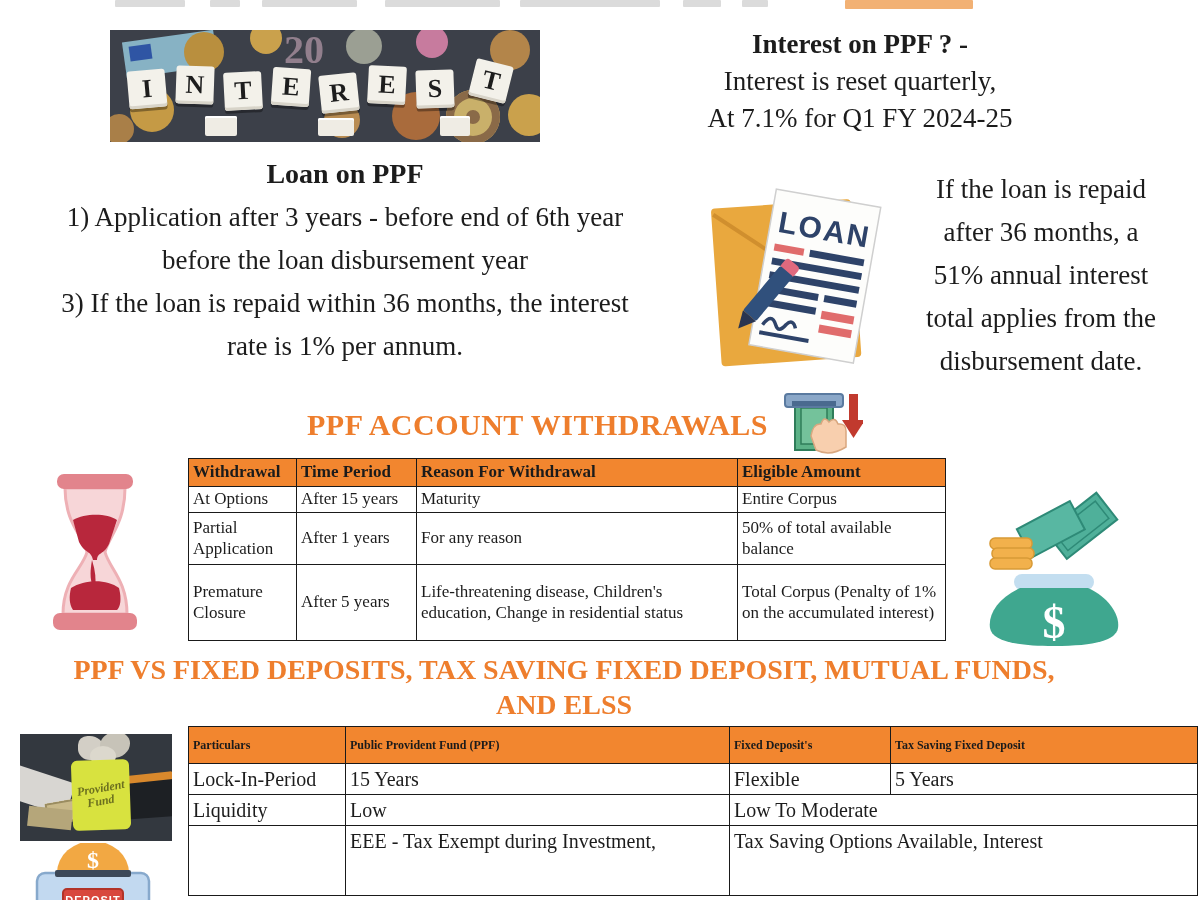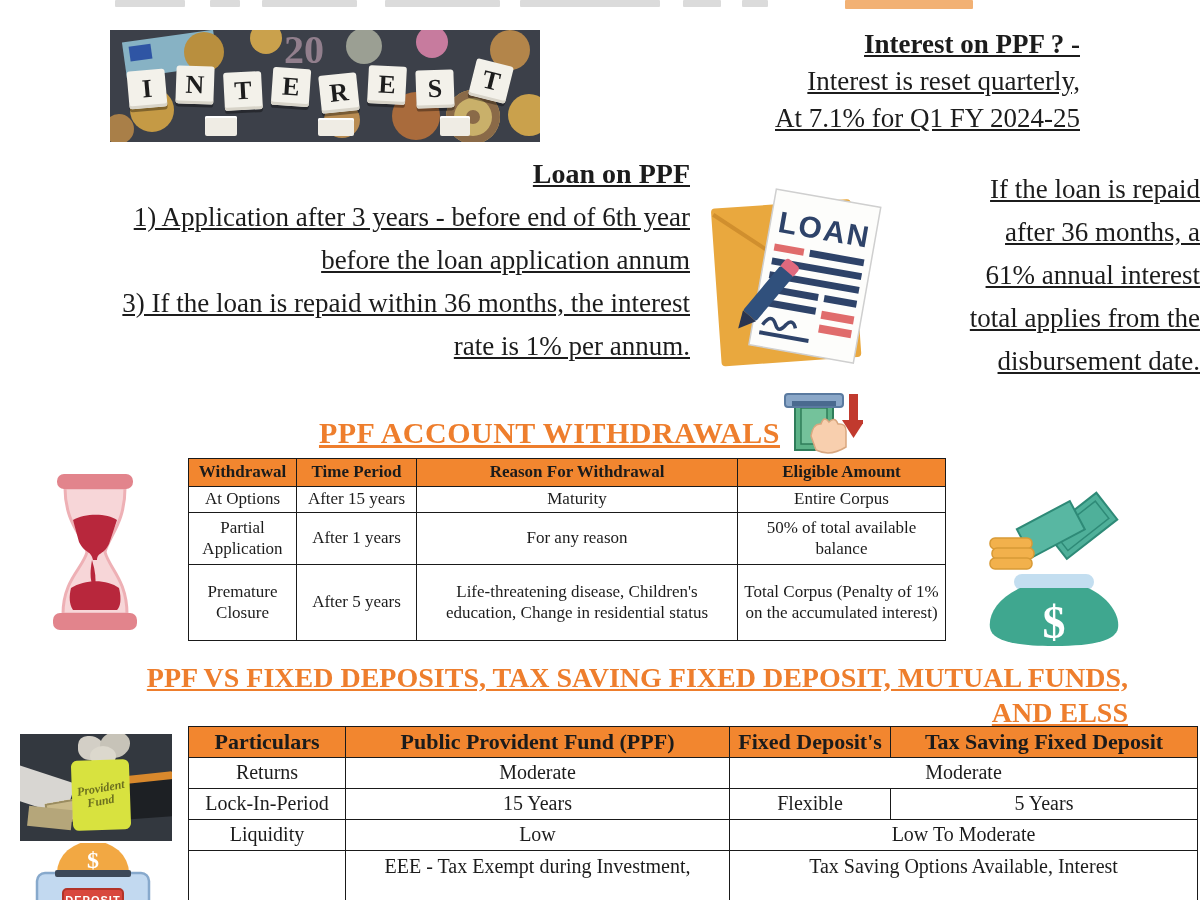--- a/index.html
+++ b/index.html
@@ -16,39 +16,39 @@
   .banknote { position:absolute; left:14px; top:6px; width:92px; height:36px; background:#87b2c4; transform:rotate(-8deg); }
   .banknote .euflag { position:absolute; left:6px; top:5px; width:22px; height:15px; background:#2f55a4; }
   .watermark20 { position:absolute; left:160px; top:-4px; font-size:40px; font-weight:bold; color:#d9b4c6; opacity:.55;margin-left:14px; }
   .tile { position:absolute; width:38px; height:38px; background:#f3f1ea; border-radius:3px;
           display:flex; align-items:center; justify-content:center;
           font-weight:bold; font-size:26px; color:#1d1d1d;
           box-shadow:0 3px 0 rgba(0,0,0,.35), inset 0 -3px 0 #d8d4c9; }
   .tile-partial { position:absolute; background:#efece4; border-radius:2px; box-shadow:inset 0 2px 0 #fff; }
 
   
-  .tblock { position:absolute; text-align:right;text-decoration:underline; }
+  .tblock { position:absolute; text-align:center; }
   #interest-info { left:640px; top:26px; width:440px; font-size:27px; line-height:37px; }
   #interest-info .t { font-weight:bold; }
   #loan-title { left:0px; top:158px; width:690px; font-size:28px; font-weight:bold; }
   #loan-lines { left:0px; top:196px; width:690px; font-size:27px; line-height:43px; }
   #repaid-note { left:882px; top:168px; width:318px; font-size:27px; line-height:43px; }
 
-  .orange-heading { color:#ee7e2d; font-weight:bold;margin-top:8px; }
+  .orange-heading { color:#ee7e2d; font-weight:bold; }
   #withdraw-heading { left:295px; top:408px; width:485px; font-size:30px; letter-spacing:.5px; }
   #compare-heading { left:0px; top:652px; width:1128px; font-size:28px; line-height:35px; }
 
   
   table.tbl { position:absolute; border-collapse:collapse; table-layout:fixed; background:#fff; }
-  table.tbl th, table.tbl td { border:1.6px solid #1a1a1a; text-align:center; vertical-align:middle; padding:1px 4px; }
+  table.tbl th, table.tbl td { border:1.6px solid #1a1a1a; text-align:left; vertical-align:middle; padding:1px 4px; }
   table.tbl th { background:#f2862f; color:#1b1b1b; }
   #table1 { left:188px; top:458px; width:757px; font-size:17px; line-height:1.22; }
   #table1 th { font-size:17px; height:28px; }
   #table2 { left:188px; top:726px; width:1009px; font-size:20px; line-height:1.25; }
-  #table2 th { font-size:22px; height:28px; }
+  #table2 th { font-size:12px; height:37px; }
   #table2 td { height:31px; }
   #table2 tr.partial td { vertical-align:top; padding-top:3px; height:70px; }
 
   .icon-abs { position:absolute; }
 </style>
 </head>
 <body>
 <div id="canvas">
 
 <div>
@@ -93,21 +93,21 @@
 
 <div class="tblock" id="interest-info">
   <div class="t">Interest on PPF ? -</div>
   <div>Interest is reset quarterly,</div>
   <div>At 7.1% for Q1 FY 2024-25</div>
 </div>
 
 <div class="tblock" id="loan-title">Loan on PPF</div>
 <div class="tblock" id="loan-lines">
   <div>1) Application after 3 years - before end of 6th year</div>
-  <div>before the loan application annum</div>
+  <div>before the loan disbursement year</div>
   <div>3) If the loan is repaid within 36 months, the interest</div>
   <div>rate is 1% per annum.</div>
 </div>
 
 <svg class="icon-abs" style="left:688px;top:166px" width="195" height="205" viewBox="0 0 195 205">
   <g transform="rotate(-4 95 115)">
     <rect x="28" y="38" width="140" height="158" rx="4" fill="#e9a83e"></rect>
     <polyline points="30,44 98,96 166,44" fill="none" stroke="#d08f2e" stroke-width="4"></polyline>
   </g>
   <g transform="rotate(10 120 120)">
@@ -128,21 +128,21 @@
   <g transform="rotate(40 80 130)">
     <rect x="70" y="88" width="17" height="13" rx="4" fill="#e0697e"></rect>
     <rect x="70" y="99" width="17" height="58" rx="2" fill="#30507c"></rect>
     <polygon points="70,157 87,157 78,174" fill="#2a3550"></polygon>
   </g>
 </svg>
 
 <div class="tblock" id="repaid-note">
   <div>If the loan is repaid</div>
   <div>after 36 months, a</div>
-  <div>61% annual interest</div>
+  <div>51% annual interest</div>
   <div>total applies from the</div>
   <div>disbursement date.</div>
 </div>
 
 <div class="tblock orange-heading" id="withdraw-heading">PPF ACCOUNT WITHDRAWALS</div>
 <svg class="icon-abs" style="left:783px;top:392px" width="80" height="62" viewBox="0 0 80 62">
   <rect x="12" y="10" width="38" height="48" fill="#5cb287" stroke="#2f7d5a" stroke-width="2"></rect>
   <rect x="18" y="16" width="26" height="36" fill="#74c29b" stroke="#2f7d5a" stroke-width="1.5"></rect>
   <rect x="2" y="2" width="58" height="13" rx="3" fill="#8aa7c8" stroke="#5a7aa0" stroke-width="2"></rect>
   <rect x="9" y="9" width="44" height="5" fill="#4a6a8f"></rect>
@@ -224,25 +224,20 @@
         <col style="width:307px">
       </colgroup>
   <tbody>
         <tr>
     <th>Particulars</th>
     <th>Public Provident Fund (PPF)</th>
     <th>Fixed Deposit's</th>
     <th>Tax Saving Fixed Deposit</th>
   </tr>
   <tr>
-    <td>Returns</td>
-    <td>Moderate</td>
-    <td colspan="2">Moderate</td>
-  </tr>
-  <tr>
     <td>Lock-In-Period</td>
     <td>15 Years</td>
     <td>Flexible</td>
     <td>5 Years</td>
   </tr>
   <tr>
     <td>Liquidity</td>
     <td>Low</td>
     <td colspan="2">Low To Moderate</td>
   </tr>

